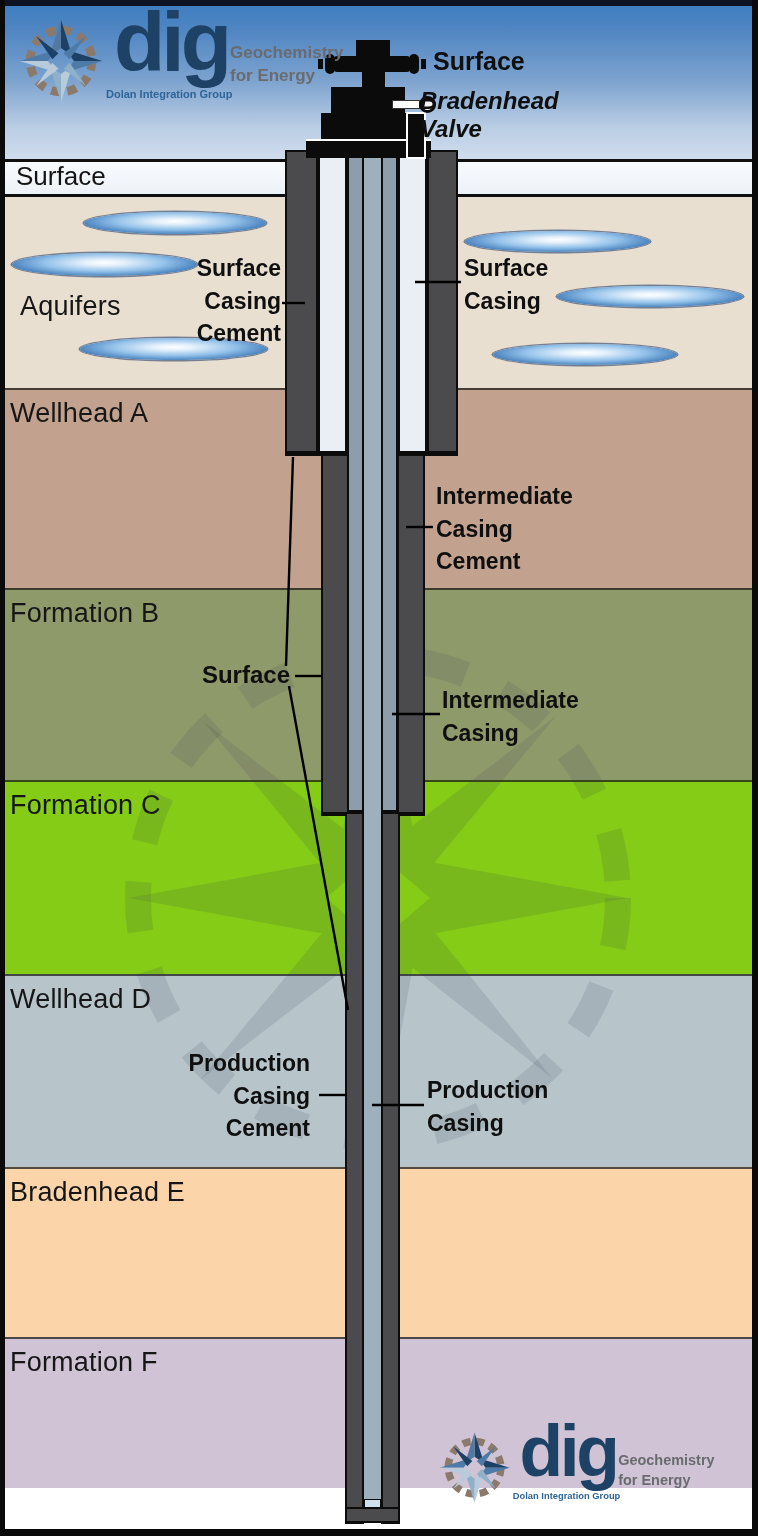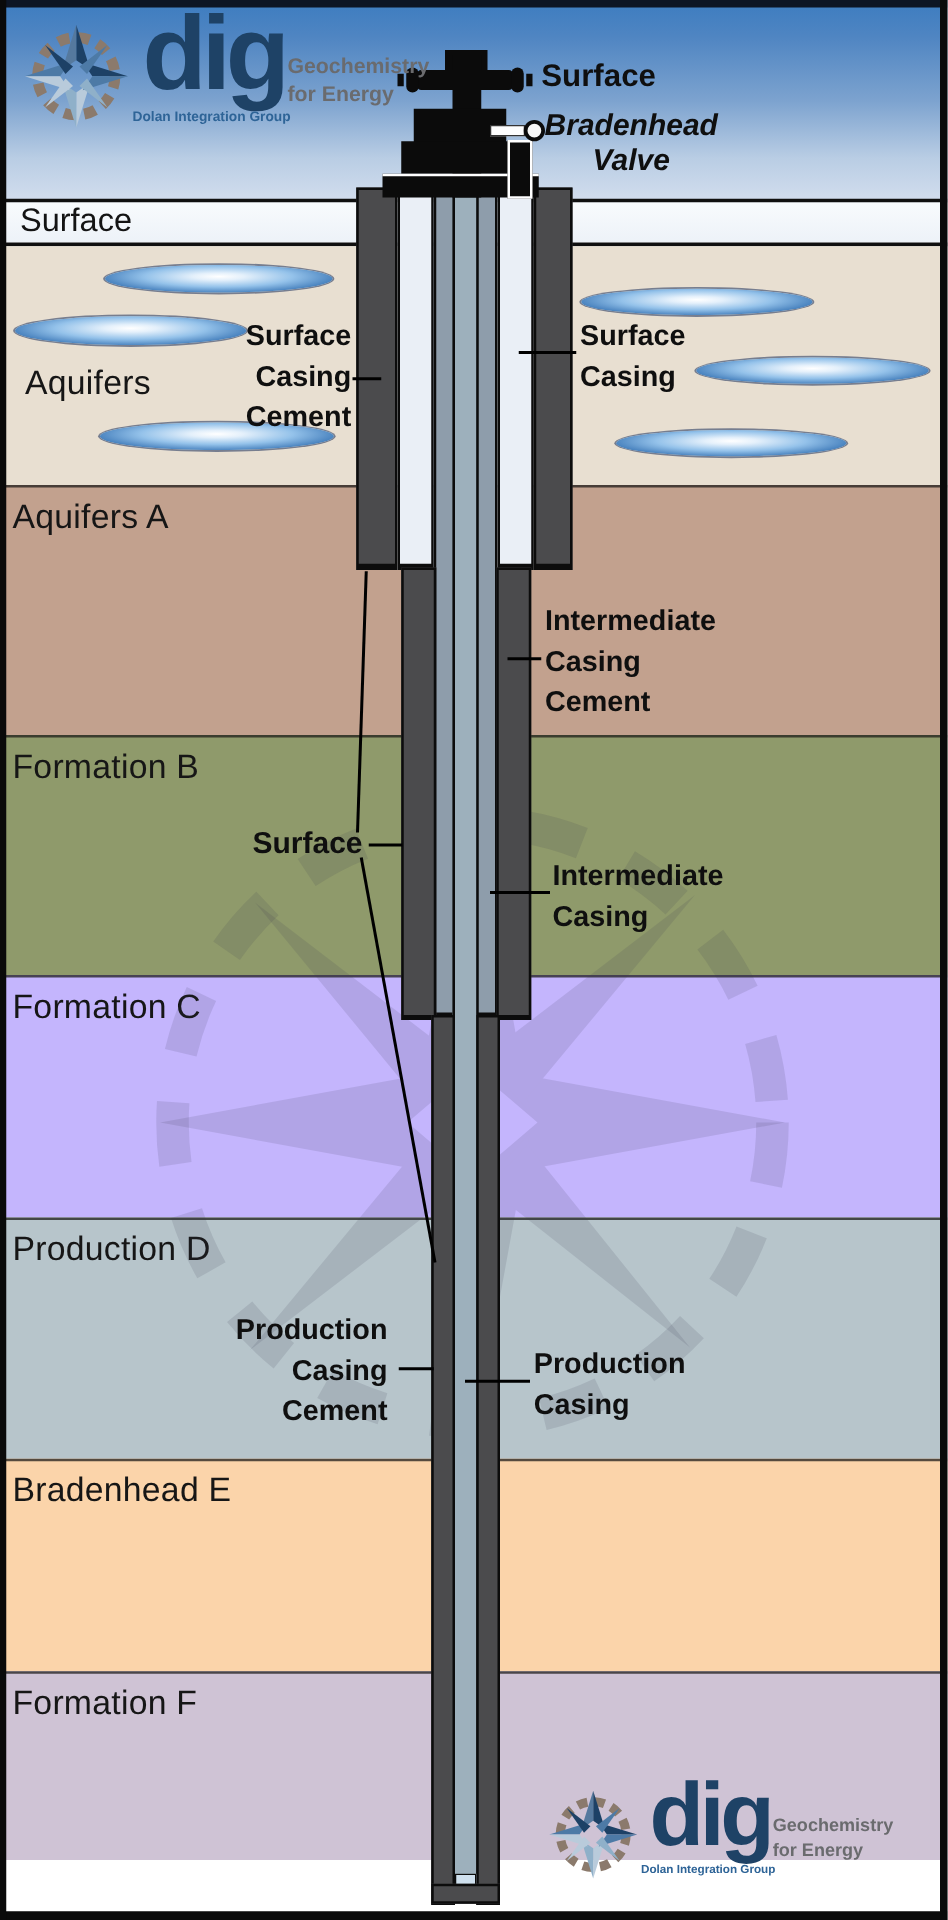--- a/index.html
+++ b/index.html
@@ -68,21 +68,21 @@
   .wh-tier3{left:306px;top:139px;width:125px;height:19px;border-top:2px solid #fff;}
   .wh-rcol{left:406px;top:112px;width:20px;height:47px;border:2px solid #fff;}
   .bh-pipe{position:absolute;left:392px;top:100px;width:28px;height:9px;background:#fdfdfd;border:1px solid #333;z-index:21;}
   .bh-gauge{position:absolute;left:419px;top:96px;width:17px;height:17px;background:#f7f7f7;border:3px solid #0b0b0b;border-radius:50%;z-index:21;}
   
   .lines{position:absolute;left:0;top:0;z-index:30;pointer-events:none;}
   
   .anno{position:absolute;z-index:32;font-weight:bold;font-size:23px;color:#0f0f0f;
         line-height:1.42;white-space:pre-line;}
   .lab-wellhead{left:433px;top:44px;font-size:25px;}
-  .lab-bradenhead{left:420px;top:87px;width:170px;text-align:center;font-style:italic;font-size:24px;line-height:1.18;}
+  .lab-bradenhead{left:420px;top:87px;width:170px;text-align:left;font-style:italic;font-size:24px;line-height:1.18;}
   .lab-scc{right:477px;top:252px;text-align:right;}
   .lab-sc{left:464px;top:252px;}
   .lab-icc{left:436px;top:480px;}
   .lab-annulus{right:468px;top:658px;font-size:24px;}
   .lab-ic{left:442px;top:684px;}
   .lab-pcc{right:448px;top:1047px;text-align:right;}
   .lab-pc{left:427px;top:1074px;}
   .surface-label{position:absolute;left:16px;top:161px;z-index:32;font-size:26px;color:#141414;}
   
   .logo{position:absolute;z-index:34;width:320px;height:110px;}
@@ -109,30 +109,30 @@
   <div class="sky"></div>
   <div class="surface-line-top"></div>
   <div class="surface-band"></div>
   <div class="surface-line-bot"></div>
   <div class="surface-label">Surface</div>
 
   <div class="layer layer-aquifer" style="background: rgb(232, 223, 209); text-align: right;">
     <div class="layer-label">Aquifers</div>
   </div>
   <div class="layer layer-fa" style="background: rgb(194, 161, 142);">
-    <div class="layer-label">Aquifers A</div>
+    <div class="layer-label">Wellhead A</div>
   </div>
   <div class="layer layer-fb" style="background: rgb(143, 154, 107);">
     <div class="layer-label">Formation B</div>
   </div>
-  <div class="layer layer-fc" style="background: #c4b5fd;">
+  <div class="layer layer-fc" style="background: #84cc16;">
     <div class="layer-label">Formation C</div>
   </div>
   <div class="layer layer-fd" style="background: rgb(183, 197, 203);">
-    <div class="layer-label">Production D</div>
+    <div class="layer-label">Wellhead D</div>
   </div>
   <div class="layer layer-fe" style="background: rgb(251, 212, 170);">
     <div class="layer-label">Bradenhead E</div>
   </div>
   <div class="layer layer-ff" style="background: rgb(207, 195, 213);">
     <div class="layer-label">Formation F</div>
   </div>
 
   <svg class="watermark" width="758" height="1536" viewBox="0 0 758 1536">
     <g fill="#383850" opacity="0.13">

